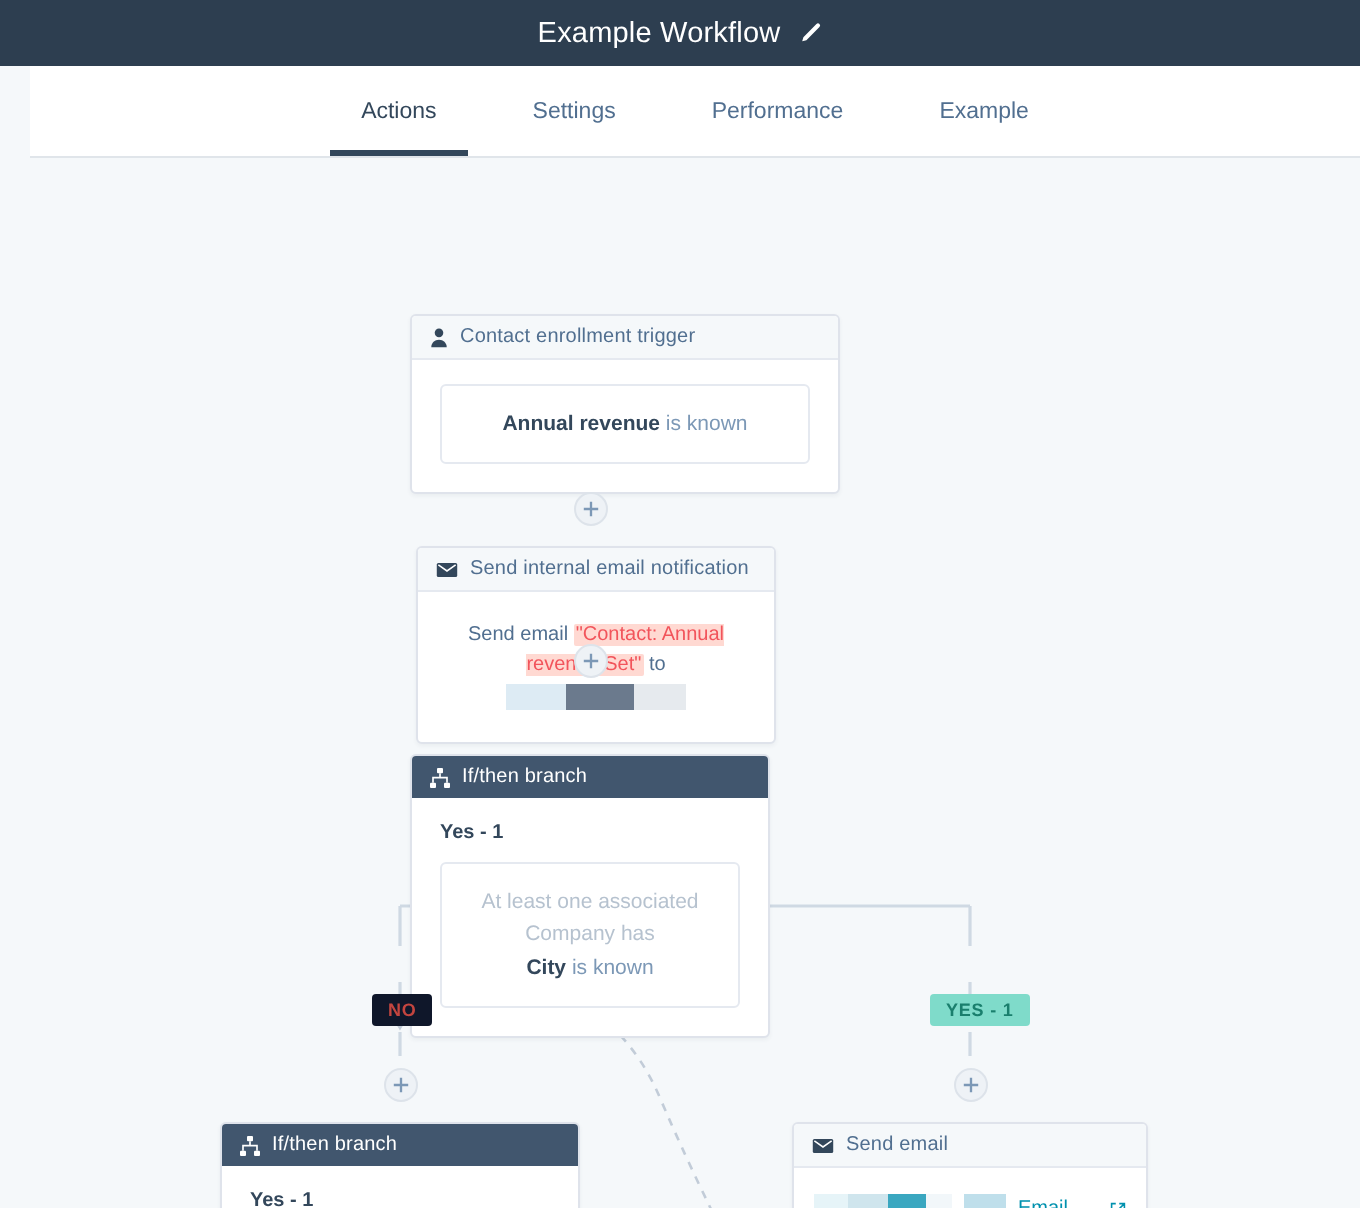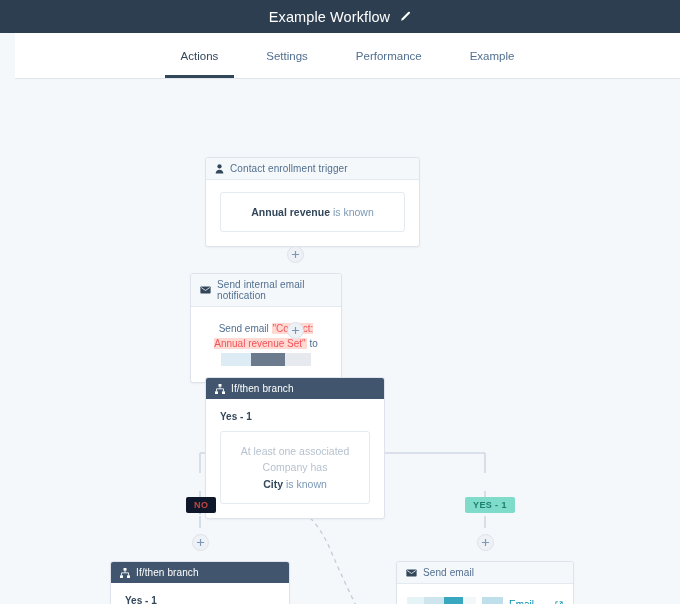--- a/index.html
+++ b/index.html
@@ -272,21 +272,21 @@
       </div>
     </div>
   </div>
 
   <div class="plus-node" style="left:287px; top:167px;">
     <svg width="9" height="9" viewBox="0 0 10 10">
         <path d="M5 1v8M1 5h8" stroke="#7c98b6" stroke-width="1.3"></path>
       </svg>
   </div>
 
-  <div class="card" style="left:190px; top:194px; width:152px;">
+  <div class="card" style="left:208px; top:194px; width:180px;">
     <div class="card-head head-light">
       <span class="icon">
         <svg width="11" height="8" viewBox="0 0 14 10">
             <rect x="0.5" y="0.5" width="13" height="9" rx="1" fill="#33475b"></rect>
             <path d="M1.5 1.8 L7 5.6 L12.5 1.8" stroke="#ffffff" stroke-width="1" fill="none"></path>
           </svg>
       </span>
       <span>Send internal email notification</span>
     </div>
     <div class="card-body" style="padding:14px 12px 16px;">

